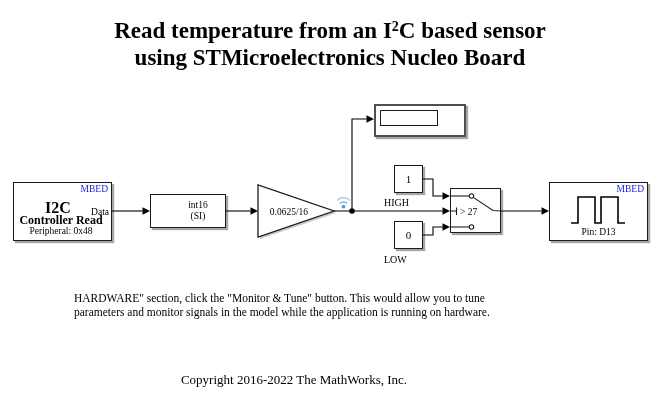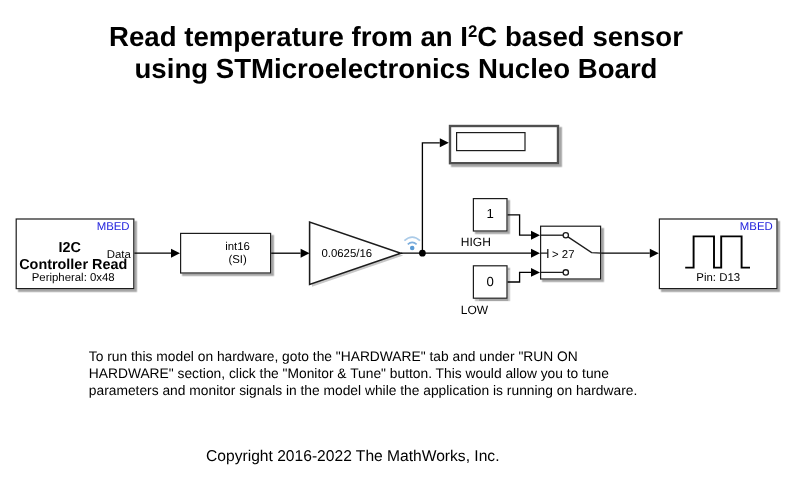--- a/index.html
+++ b/index.html
@@ -1,31 +1,31 @@
 <!DOCTYPE html>
 <html><head>
 <meta charset="utf-8">
 <style>
   html,body { margin:0; padding:0; background:#fff; }
   .canvas {
     position:relative; width:660px; height:401px; background:#ffffff;
-    font-family:Liberation Sans, sans-serif; color:#000;
+    font-family:Liberation Serif, serif; color:#000;
     outline:1px solid #d4d4d4; overflow:hidden;
   }
   
   .title { position:absolute; top:13px; left:0; width:660px; text-align:center;
            font-weight:bold; font-size:23px; line-height:27px; letter-spacing:0; }
   .title sup { font-size:14px; vertical-align:7px; }
   
   .block { position:absolute; background:#fff; border:1px solid #1c1c1c;
            box-sizing:border-box; box-shadow:2px 2px 1px rgba(0,0,0,0.35); }
   .mbed-tag { position:absolute; top:1px; right:3px; font-size:9.5px; color:#2222dd; }
   
   .i2c-title { position:absolute; top:16px; left:0; width:88px; text-align:center;
-               font-weight:bold; font-size:12px; }
+               font-weight:bold; font-size:16px; }
   .i2c-port  { position:absolute; top:24px; right:2px; font-size:9.5px; }
   .i2c-sub   { position:absolute; top:30px; left:0; width:94px; text-align:center;
                font-weight:bold; font-size:12px; }
   .i2c-param { position:absolute; top:43px; left:0; width:94px; text-align:center;
                font-size:9.5px; }
   
   .dtc { display:flex; flex-direction:column; align-items:center; justify-content:center;
          font-size:9.5px; line-height:11.5px; }
   
   .display-outer { border:2px solid #4f4f4f; }
@@ -144,20 +144,19 @@
     </g>
 
     <g fill="none">
       <path d="M337,200.6 Q343.5,194.6 350,200.6" stroke="#abcbe8" stroke-width="1.4"></path>
       <path d="M339.8,203.6 Q343.5,200.2 347.2,203.6" stroke="#7fb0de" stroke-width="1.4"></path>
       <circle cx="343.5" cy="206.6" r="1.9" fill="#5b9bd5" stroke="none"></circle>
     </g>
   </svg>
 
   <div class="annotation">
-    <div>To run this model on hardware, goto the "HARDWARE" tab and under "RUN ON</div>
     <div>HARDWARE" section, click the "Monitor &amp; Tune" button. This would allow you to tune</div>
     <div>parameters and monitor signals in the model while the application is running on hardware.</div>
   </div>
 
   <div class="copyright">Copyright 2016-2022 The MathWorks, Inc.</div>
 
 </div>
 
 </body></html>

